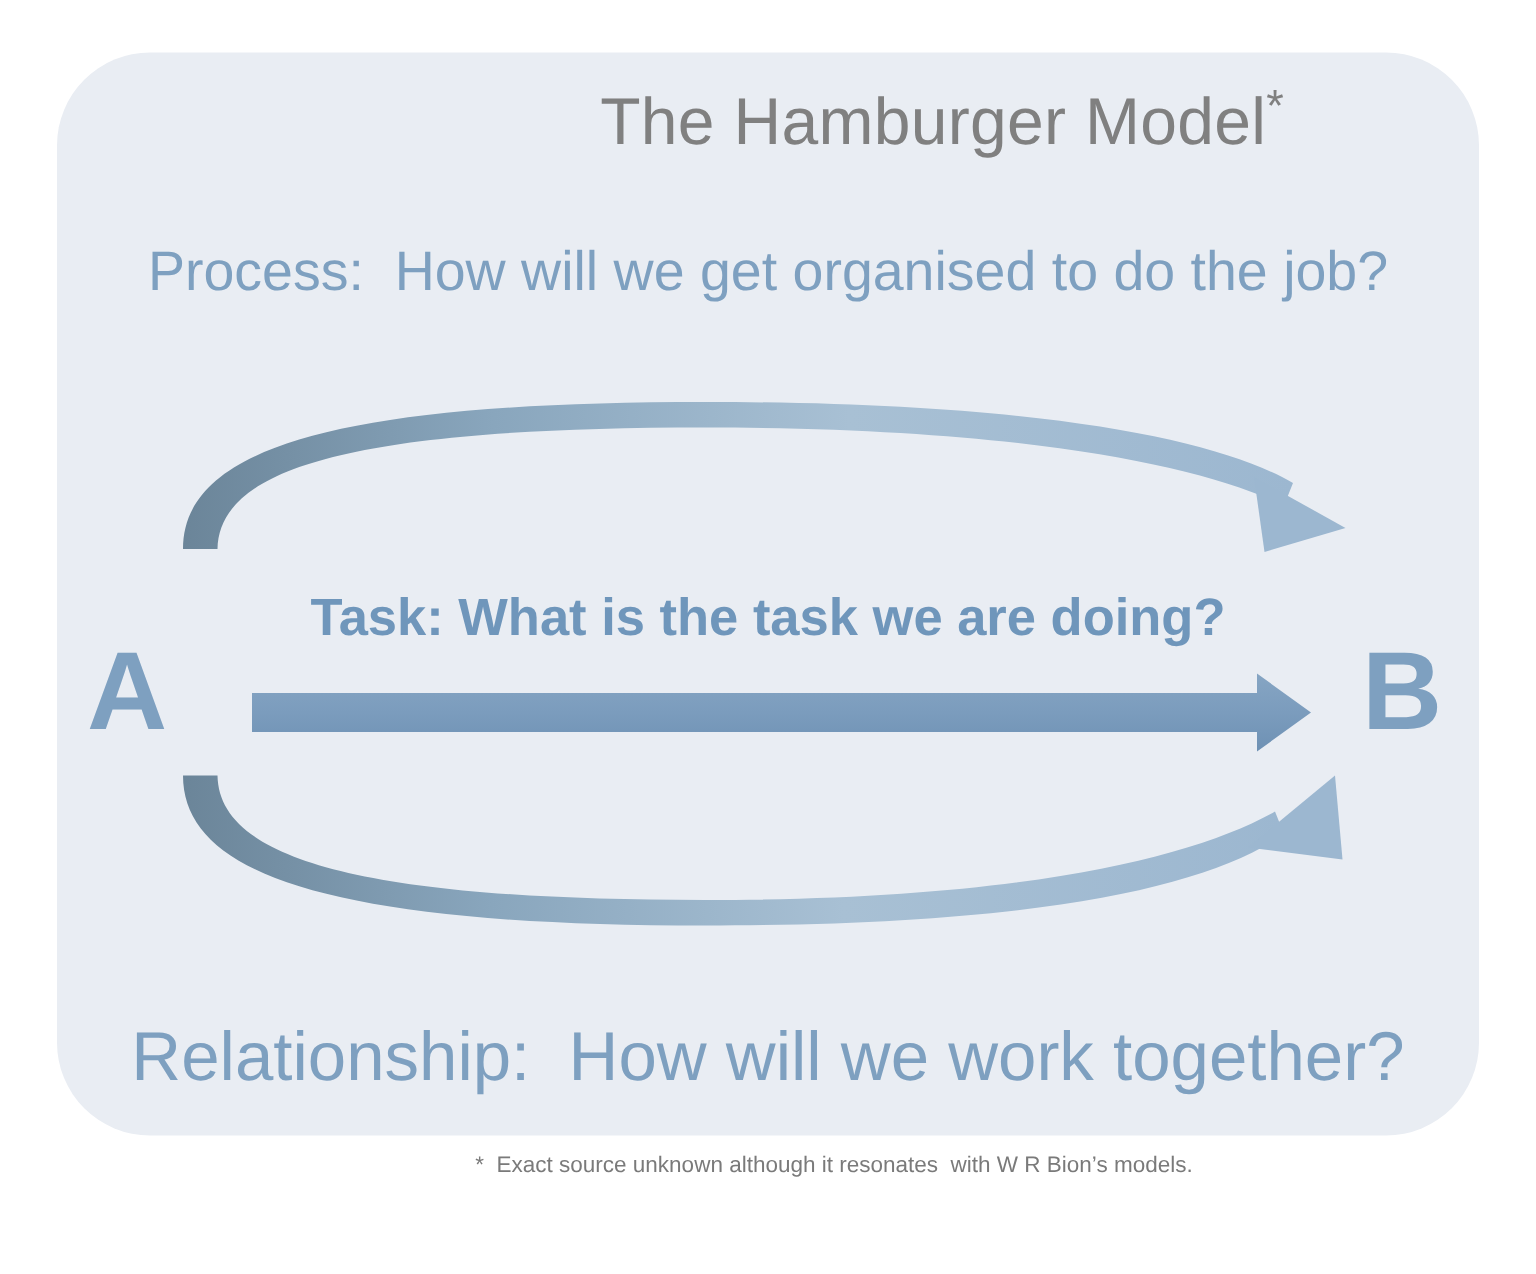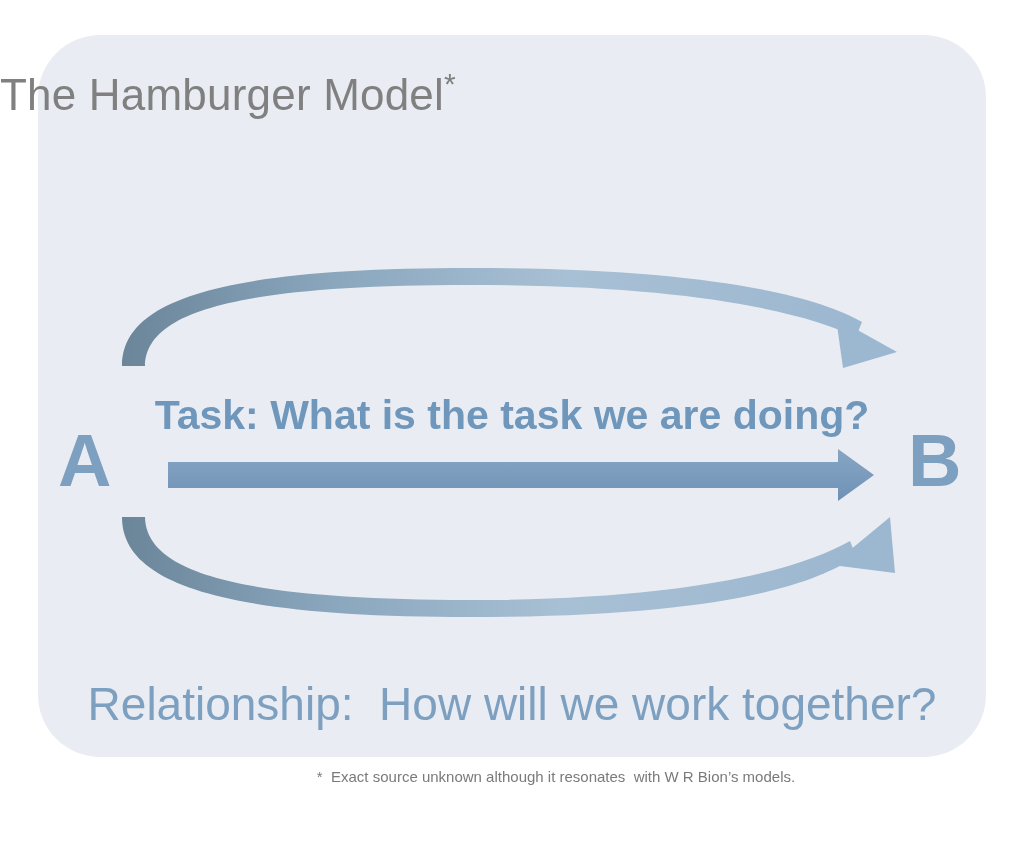--- a/index.html
+++ b/index.html
@@ -30,23 +30,23 @@
     width: 948px;
     height: 722px;
     background: #e9edf3;
     border-radius: 62px;
   }
 
   
   .title {
     position: absolute;
     left: 0;
-    top: 70px;
+    top: 57px;
     width: 856px;
-    text-align: left;
+    text-align: right;
     font-size: 44px;
     font-weight: 400;
     color: #808080;
     letter-spacing: 0.2px;
     white-space: nowrap;
   }
   .title .star {
     font-size: 30px;
     vertical-align: super;
     line-height: 0;
@@ -63,21 +63,21 @@
     color: #7ea0c0;
     white-space: pre;
   }
 
   .task-line {
     position: absolute;
     left: 0;
     top: 392px;
     width: 1024px;
     text-align: center;
-    font-size: 41px;
+    font-size: 35px;
     font-weight: bold;
     color: #6f96bb;
     white-space: pre;
   }
 
   .relationship-line {
     position: absolute;
     left: 0;
     top: 677px;
     width: 1024px;
@@ -180,20 +180,21 @@
         L 874,475
         L 838,501
         L 838,488
         L 168,488
         Z" fill="url(#gradStraight)"></path>
     </g>
   </svg>
 
   <div class="title"><span>The Hamburger Model</span><span class="star">*</span></div>
 
+  <div class="process-line">Process:  How will we get organised to do the job?</div>
 
   <div class="task-line">Task: What is the task we are doing?</div>
 
   <div class="relationship-line">Relationship:  How will we work together?</div>
 
   <div class="letter letter-a">A</div>
 
   <div class="letter letter-b">B</div>
 
   <div class="footnote"><div>*  Exact source unknown although it resonates  with W R Bion’s models.</div></div>

